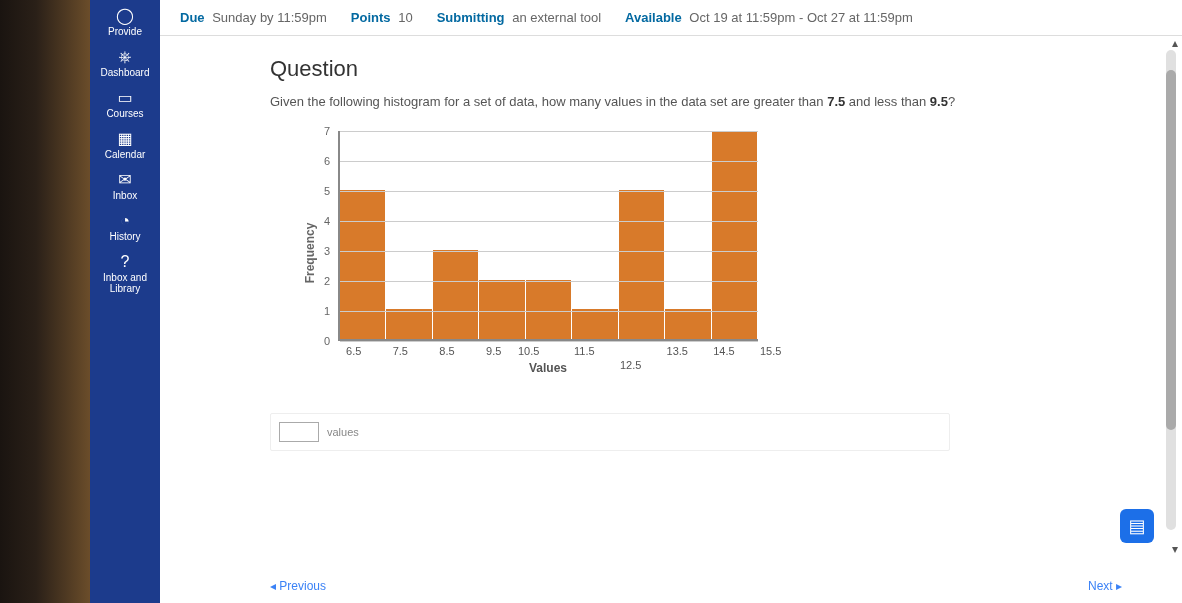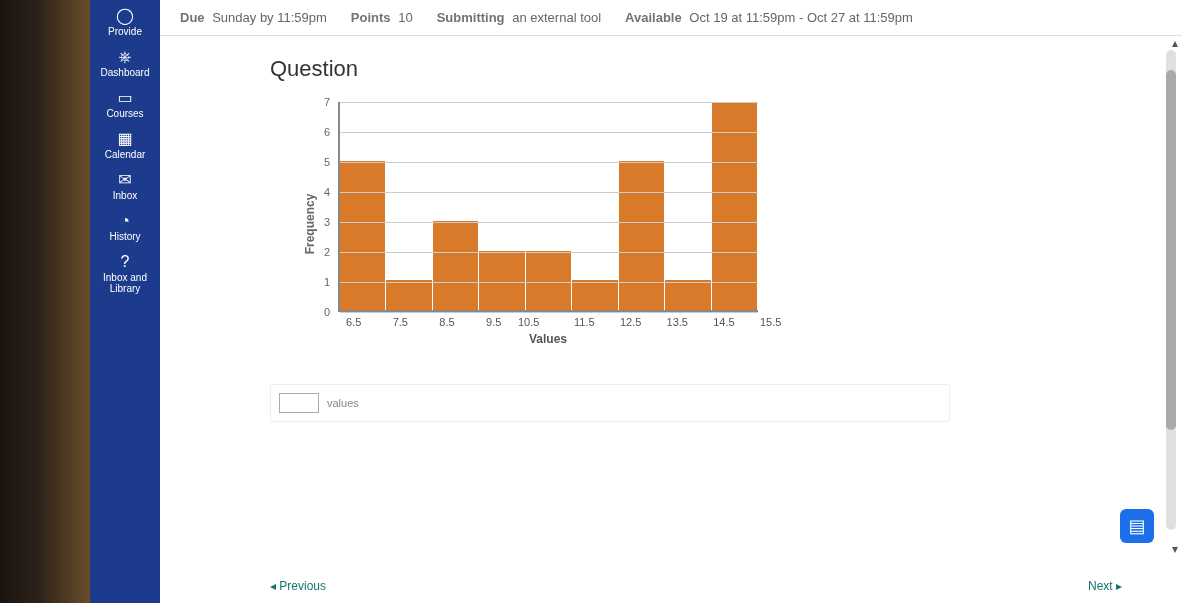--- a/index.html
+++ b/index.html
@@ -51,21 +51,21 @@
   }
   .assign-header {
     padding: 10px 20px;
     border-bottom: 1px solid #ddd;
     font-size: 13px;
     color: #333;
     display: flex;
     gap: 24px;
     align-items: center;
   }
-  .assign-header .lbl { color: #737373; font-weight: 600; }
+  .assign-header .lbl { color: #0369a1; font-weight: 600; }
   .assign-header .val { color: #666; margin-left: 4px; }
   .content-scroll {
     flex: 1;
     padding: 20px 60px 10px 110px;
     position: relative;
     overflow: hidden;
   }
   .question-title {
     font-size: 22px;
     font-weight: 400;
@@ -176,21 +176,21 @@
     border: 1px solid #aaa;
     font-size: 11px;
   }
   .answer-unit { font-size: 11px; color: #888; }
   .bottom-nav {
     display: flex;
     justify-content: space-between;
     padding: 14px 60px 10px 110px;
     font-size: 12px;
   }
-  .bottom-nav a { color: #0f766e; text-decoration: none; cursor: pointer; }
+  .bottom-nav a { color: #3b82f6; text-decoration: none; cursor: pointer; }
   
   .scroll-track {
     position: absolute;
     right: 6px;
     top: 50px;
     width: 10px;
     height: 480px;
     background: #e0e0e0;
     border-radius: 5px;
   }
@@ -283,20 +283,23 @@
     <span>
       <span class="lbl">Available</span>
       <span class="val">Oct 19 at 11:59pm - Oct 27 at 11:59pm</span>
     </span>
   </div>
 
   <div class="content-scroll">
 
     <h2 class="question-title">Question</h2>
 
+    <p class="question-text">
+      <span>Given the following histogram for a set of data, how many values in the data set are greater than </span><b>7.5</b><span> and less than </span><b>9.5</b><span>?</span>
+    </p>
 
     <div class="chart-wrap">
       <div class="ylabel">Frequency</div>
       <div class="plot">
 
         <div class="bars">
             <div class="bar" style="height: 71.4286%;"></div>
             <div class="bar" style="height: 14.2857%;"></div>
             <div class="bar" style="height: 42.8571%;"></div>
             <div class="bar" style="height: 28.5714%;"></div>
@@ -323,21 +326,21 @@
           <div class="gridline" style="top: 0px;"></div>
           <div class="ytick" style="top: 0px;">7</div>
         </div>
       <div class="xticks">
           <span class="xtick" style="left: 0px;">6.5</span>
           <span class="xtick" style="left: 46.6667px;">7.5</span>
           <span class="xtick" style="left: 93.3333px;">8.5</span>
           <span class="xtick" style="left: 140px;">9.5</span>
           <span class="xtick" style="left: 178px;">10.5</span>
           <span class="xtick" style="left: 233.333px;">11.5</span>
-          <span class="xtick" style="left: 280px;">12.5</span>
+          <span class="xtick" style="left: 280px; margin-top: 14px;">12.5</span>
           <span class="xtick" style="left: 326.667px;">13.5</span>
           <span class="xtick" style="left: 373.333px;">14.5</span>
           <span class="xtick" style="left: 420px;">15.5</span>
         </div>
       <div class="xlabel">Values</div>
     </div>
 
     <div class="answer-section">
       <div class="answer-row">
         <input class="answer-input" value="" style="">

